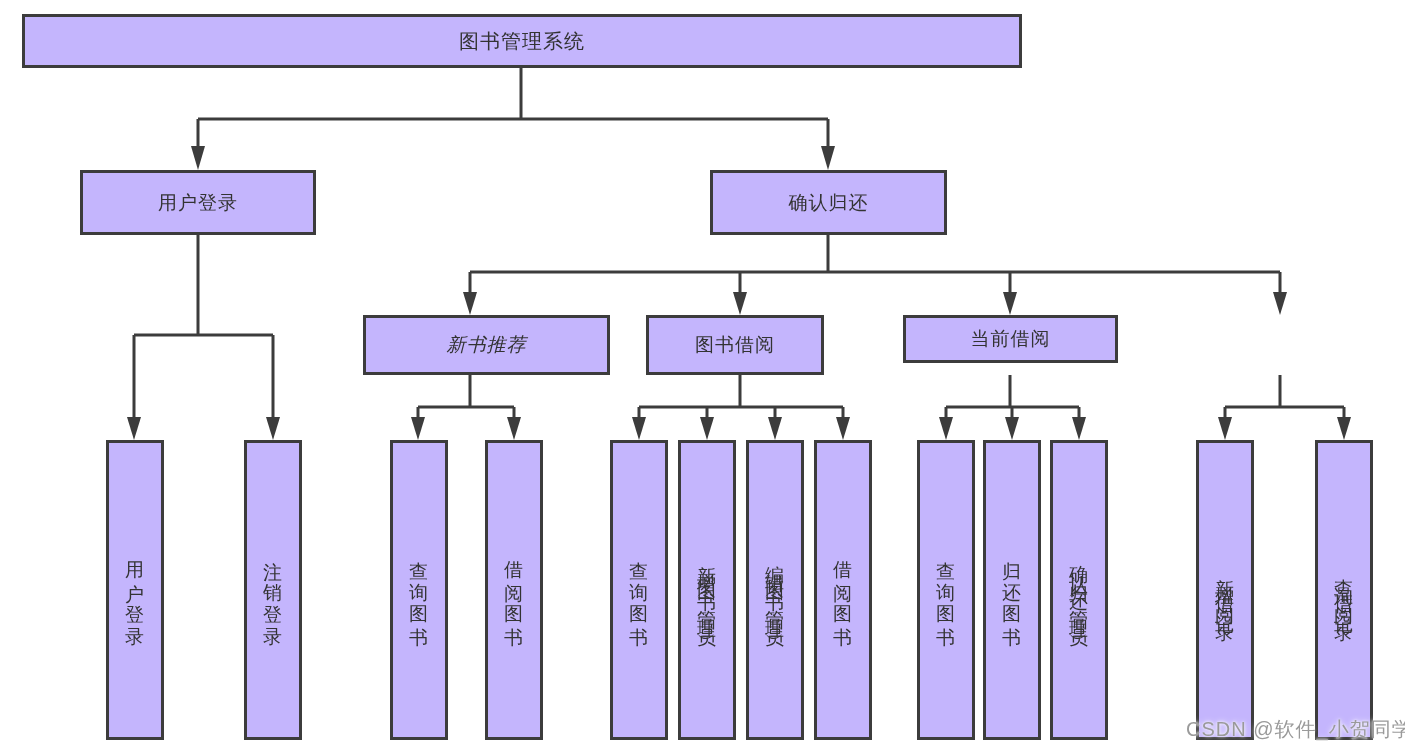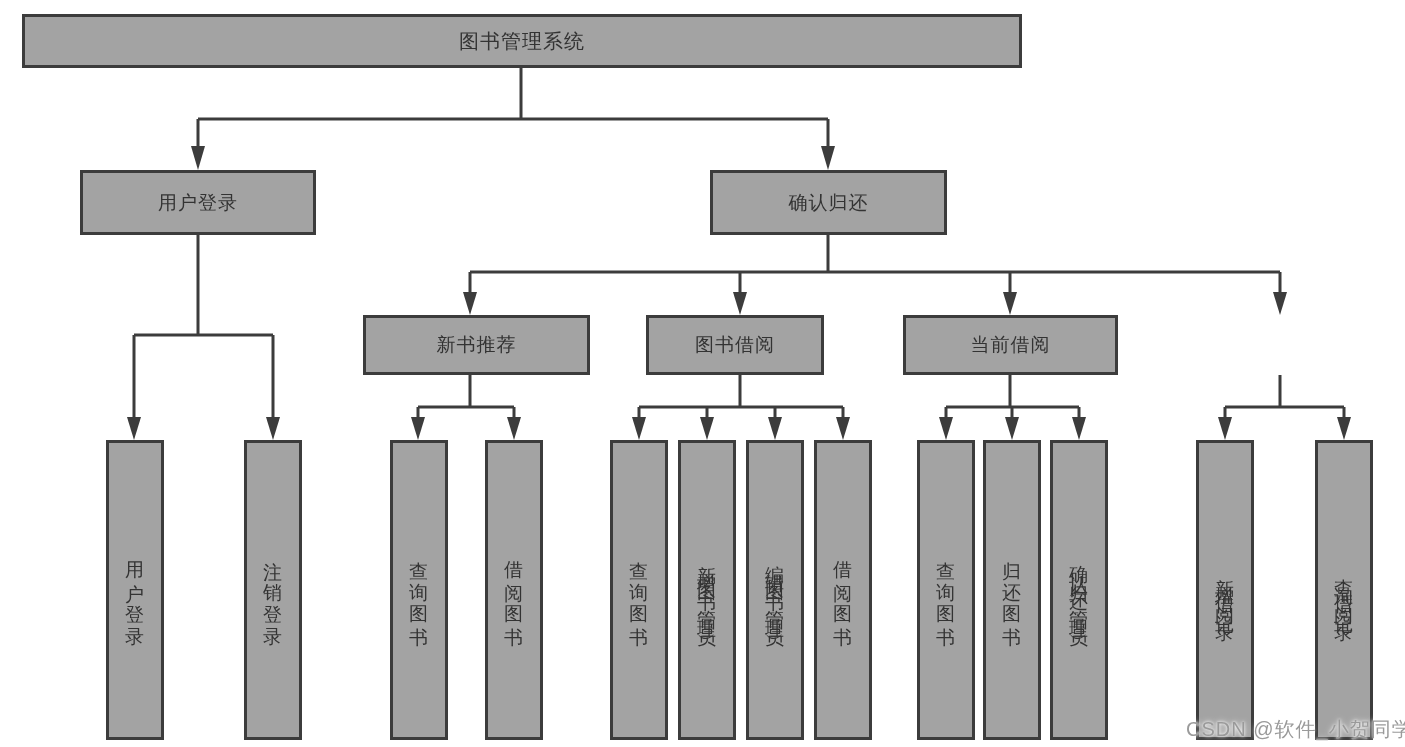--- a/index.html
+++ b/index.html
@@ -17,21 +17,21 @@
   }
   .wires {
     position: absolute;
     left: 0;
     top: 0;
     pointer-events: none;
   }
   .node {
     position: absolute;
     box-sizing: border-box;
-    background: #a3a3a3;
+    background: #c4b5fd;
     border: 3px solid #3c3c3c;
     display: flex;
     align-items: center;
     justify-content: center;
     color: #333333;
     font-size: 19px;
     letter-spacing: 1px;
     white-space: nowrap;
   }
   .node.root { font-size: 20px; }
@@ -109,27 +109,27 @@
     <span>图书管理系统</span>
   </div>
 
   <div class="node" style="left:80px; top:170px; width:236px; height:65px;">
     <span>用户登录</span>
   </div>
   <div class="node" style="left:710px; top:170px; width:237px; height:65px;">
     <span>确认归还</span>
   </div>
 
-  <div class="node" style="left:363px; top:315px; width:227px; height:60px;">
+  <div class="node" style="left:363px; top:315px; width:247px; height:60px;font-style:italic;">
     <span>新书推荐</span>
   </div>
   <div class="node" style="left:646px; top:315px; width:178px; height:60px;">
     <span>图书借阅</span>
   </div>
-  <div class="node" style="left:903px; top:315px; width:215px; height:60px;">
+  <div class="node" style="left:903px; top:315px; width:215px; height:48px;">
     <span>当前借阅</span>
   </div>
 
   <div class="node leaf" style="left:106px; top:440px; width:58px; height:300px;">
     <span class="vtext short">用户登录</span>
   </div>
   <div class="node leaf" style="left:244px; top:440px; width:58px; height:300px;">
     <span class="vtext short">注销登录</span>
   </div>
 

